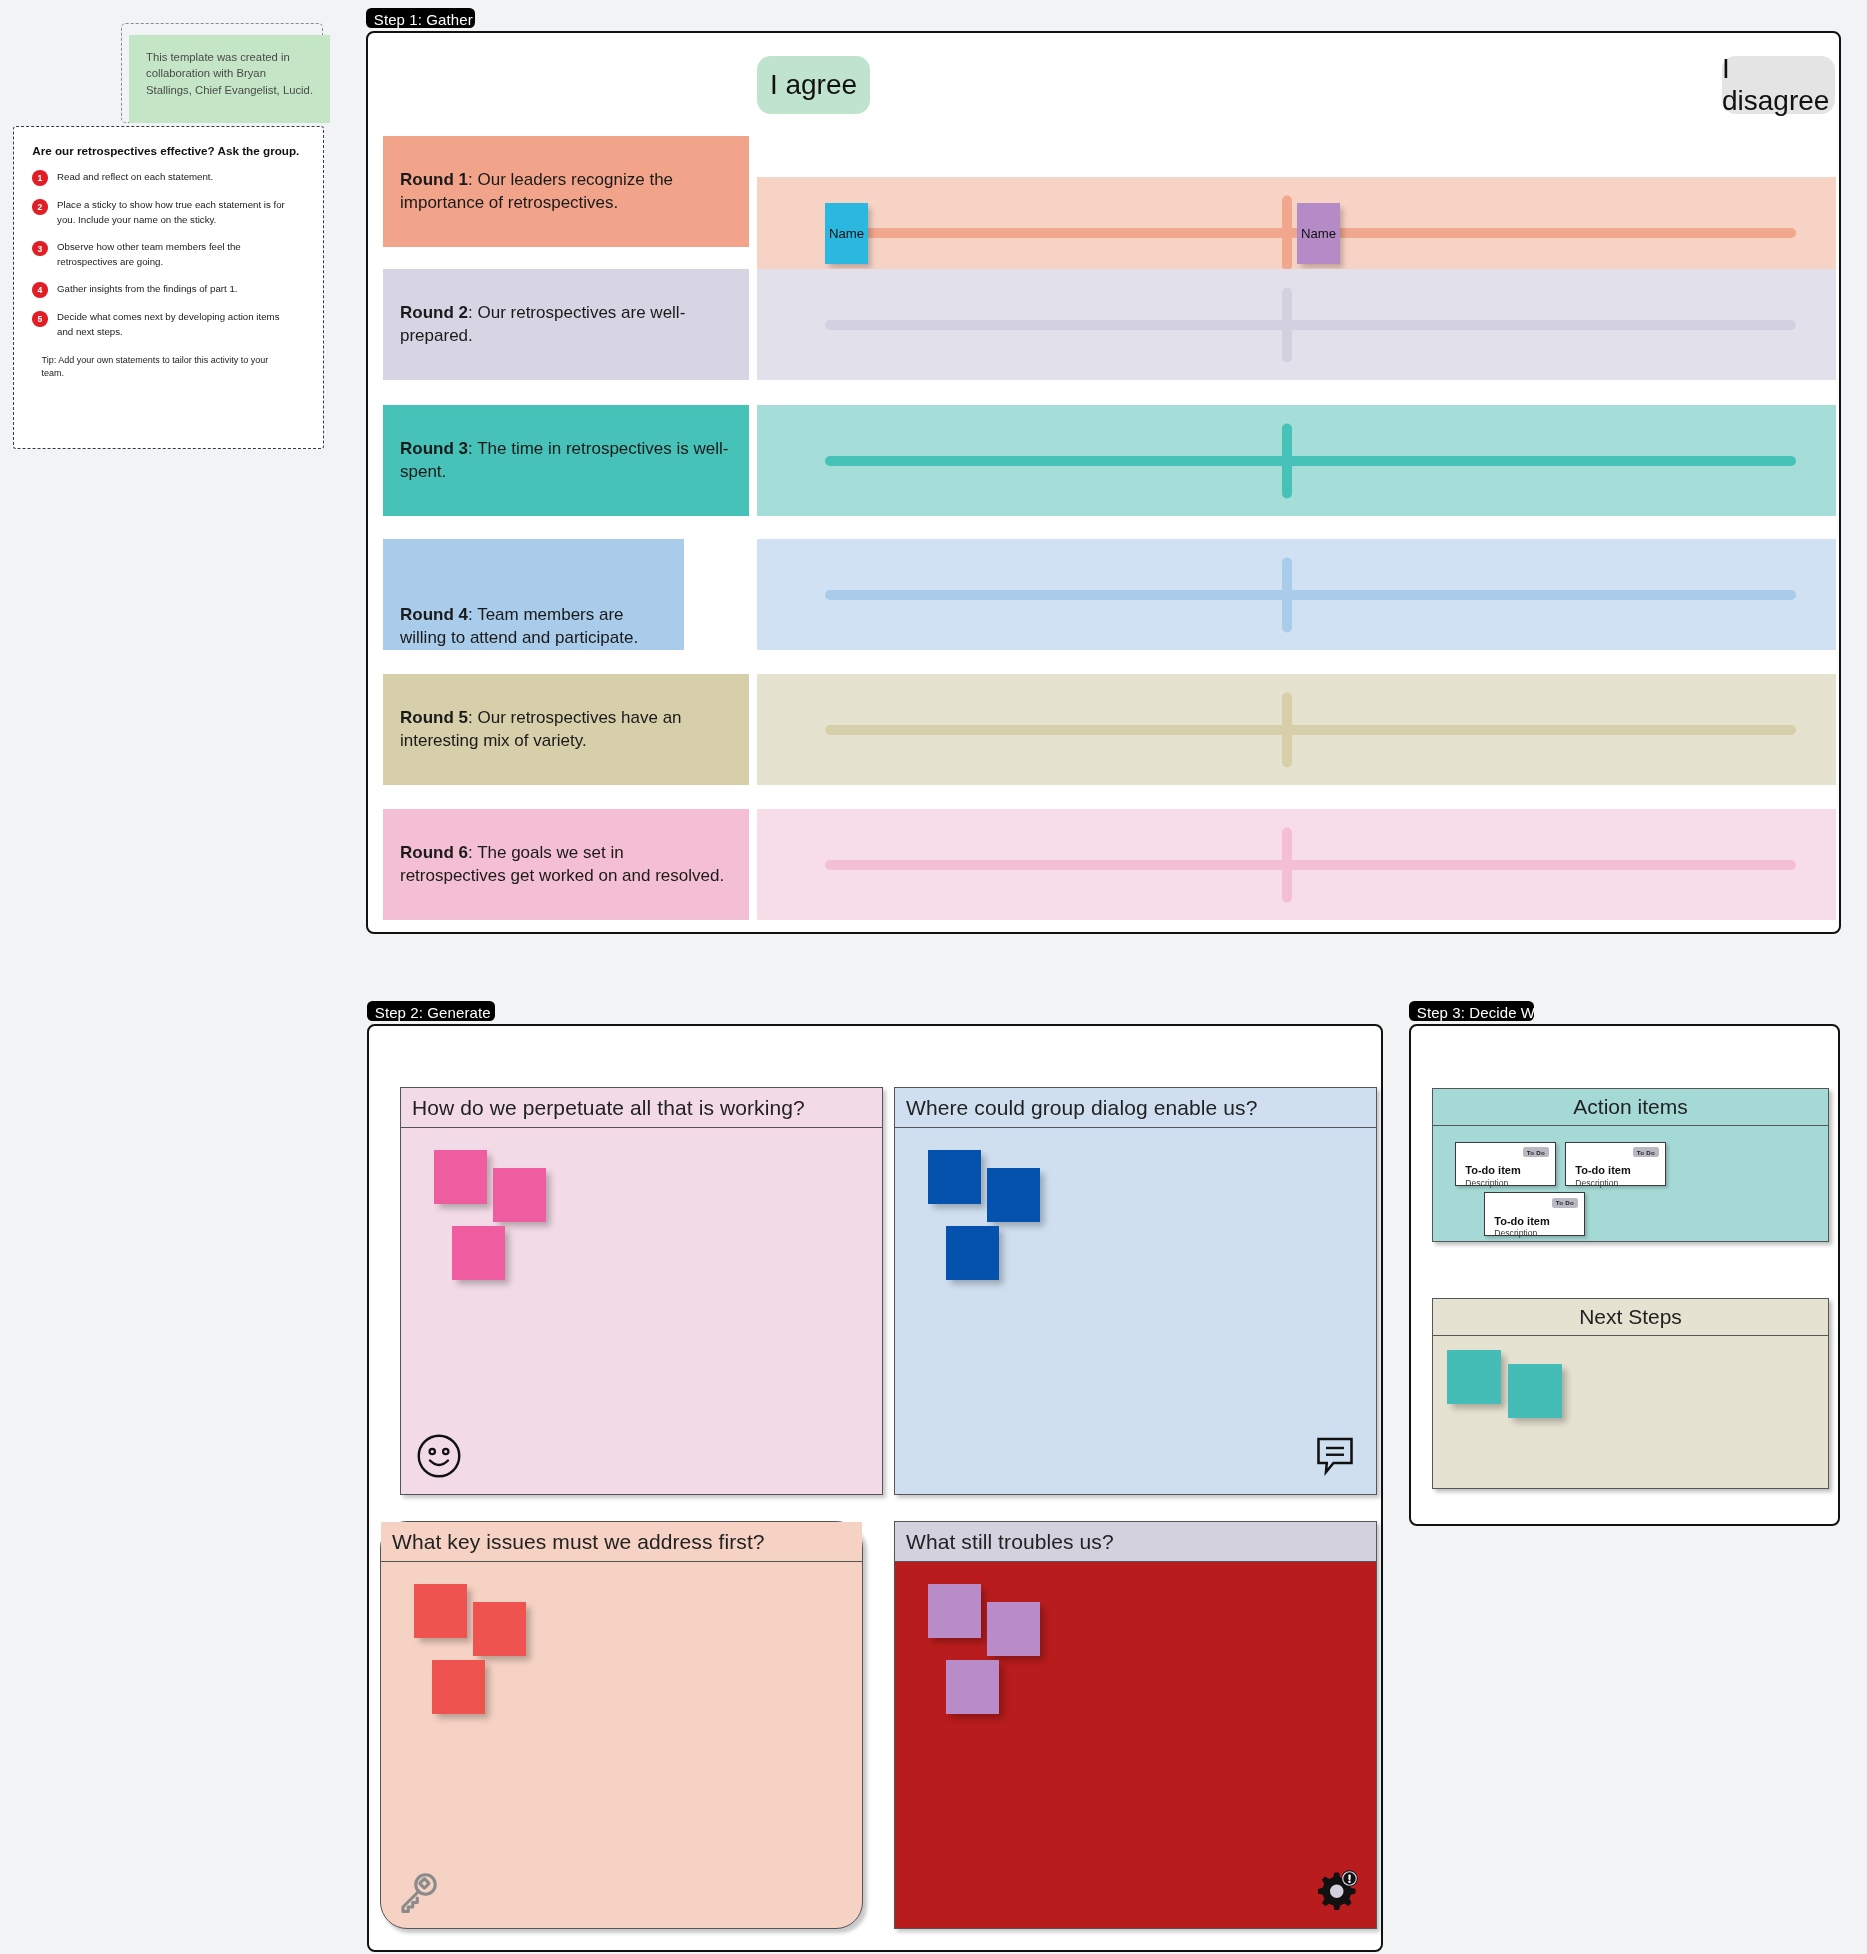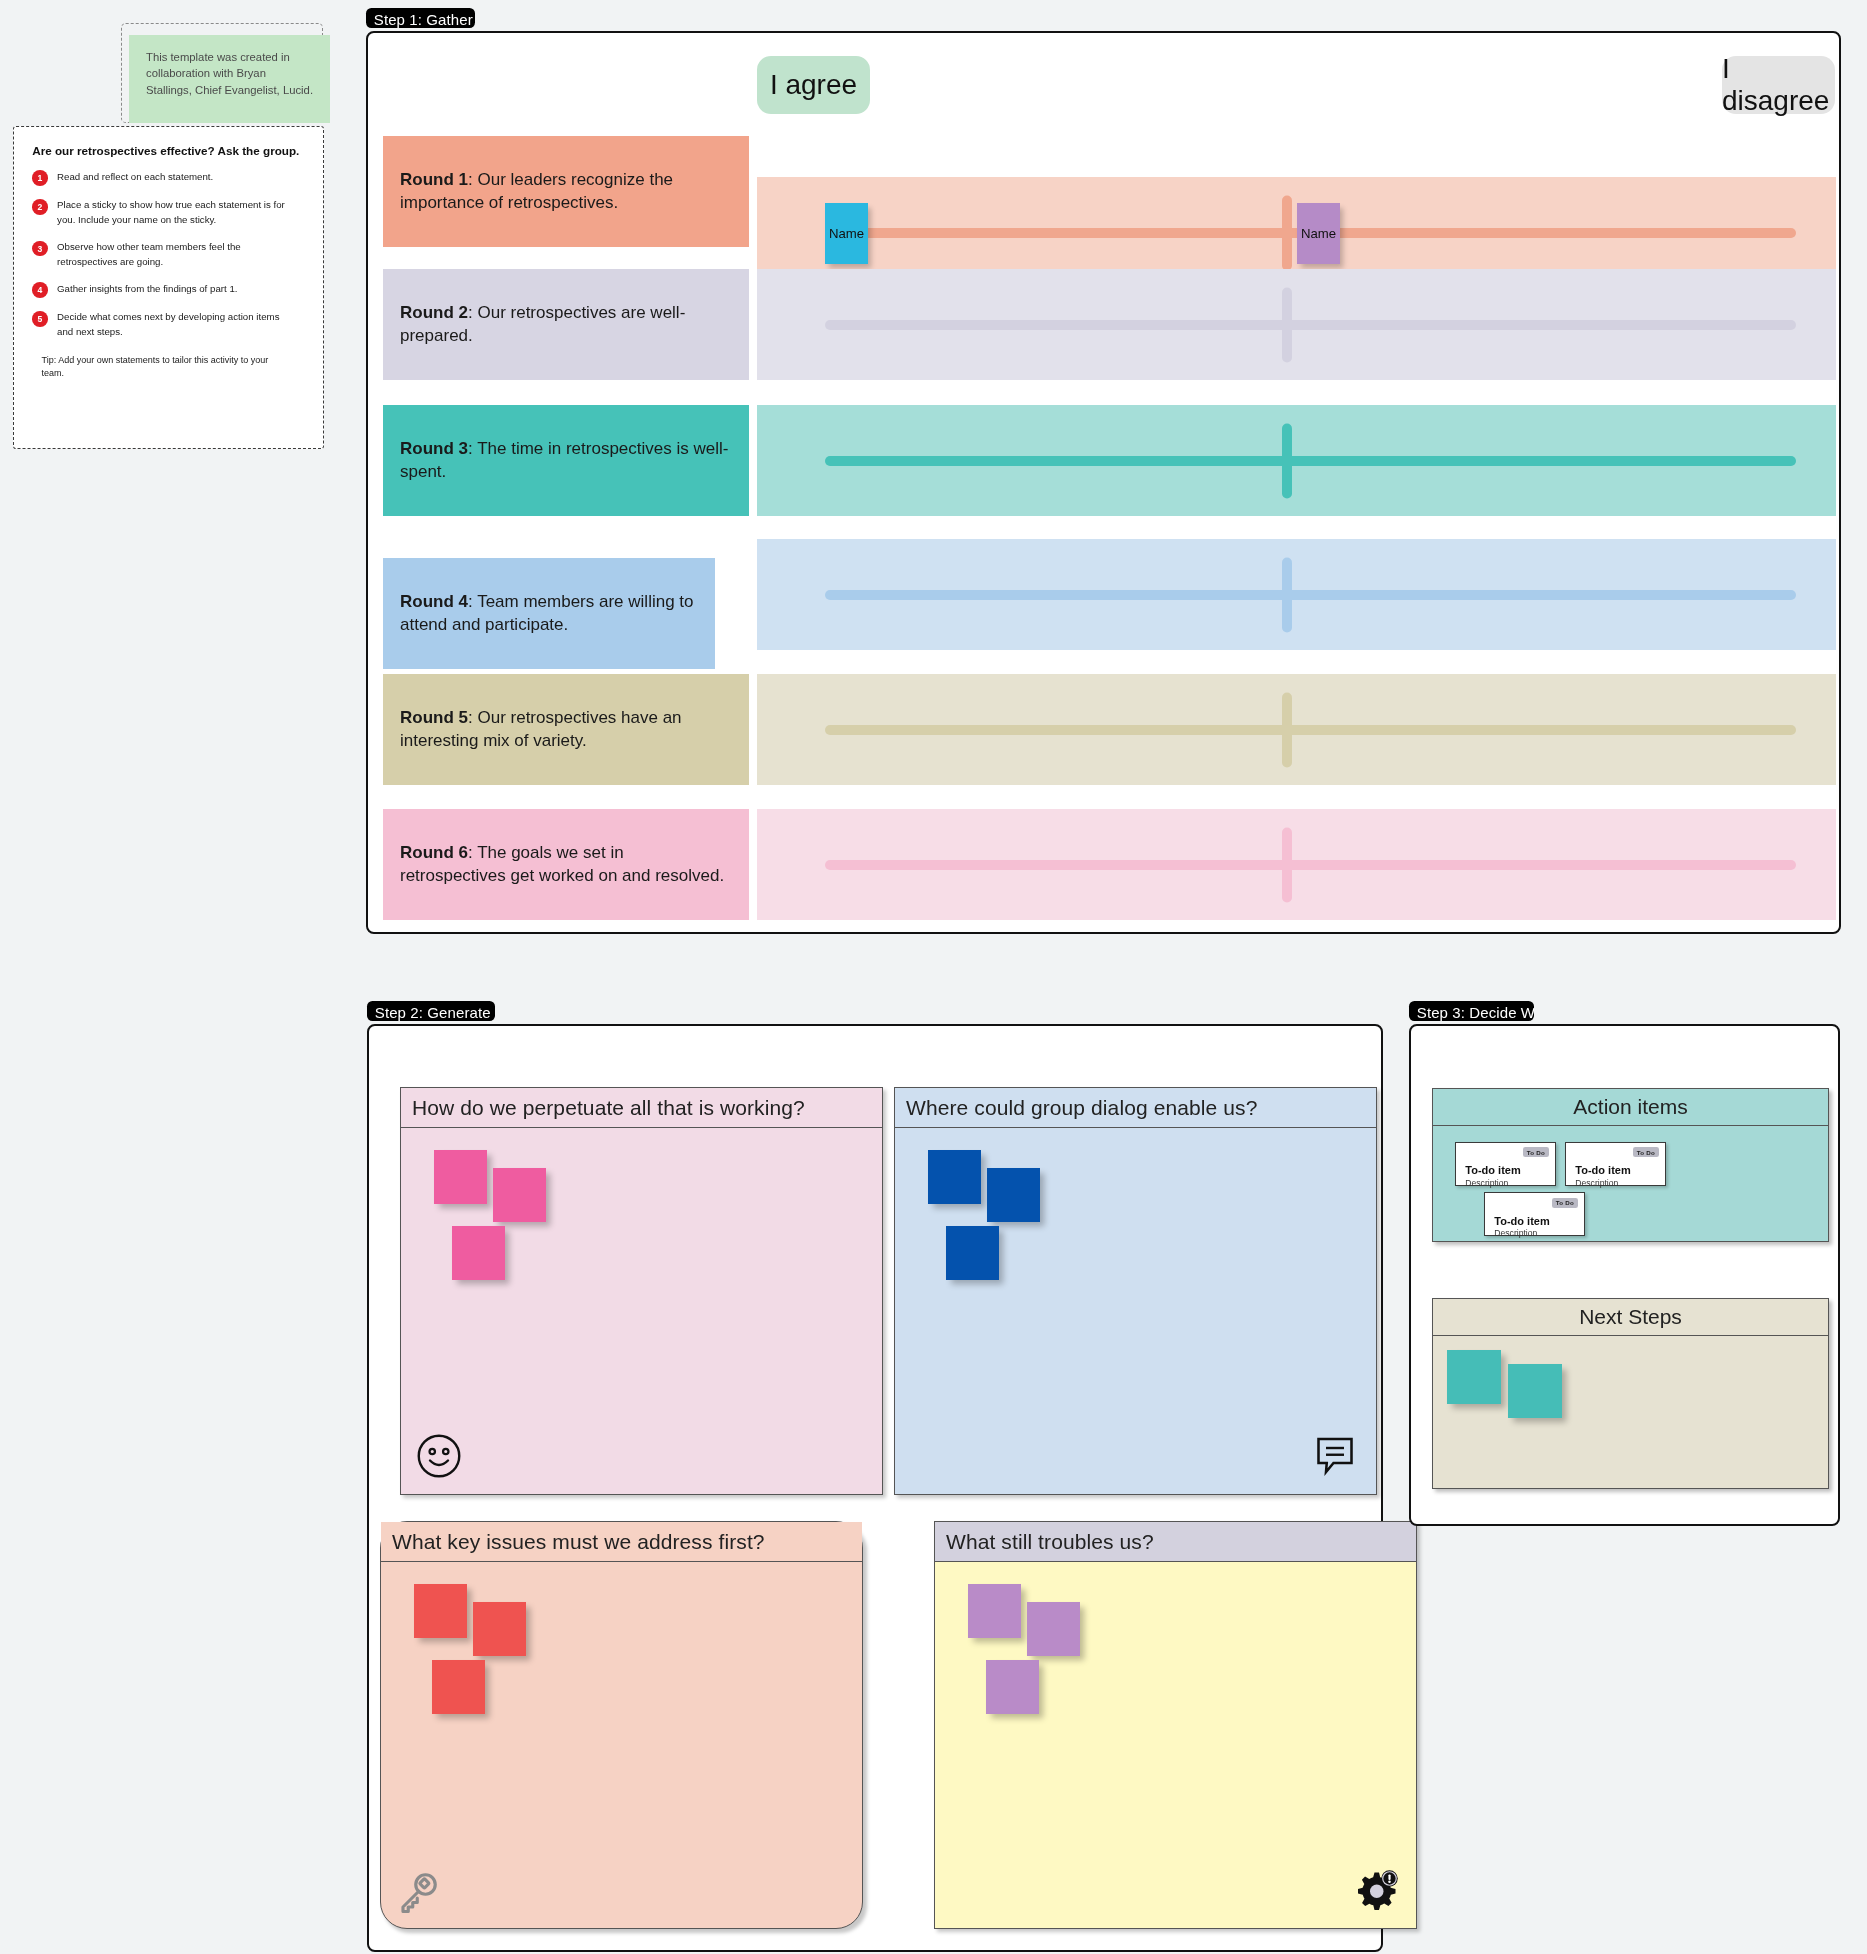--- a/index.html
+++ b/index.html
@@ -264,21 +264,21 @@
   </div>
 
   <div class="round-label" style="left:383px; top:405px; width:366px; height:111px; background:#46c2b8;">
     <div><b>Round 3</b>: <span>The time in retrospectives is well-spent.</span></div>
   </div>
   <div class="round-track" style="left:757px; top:405px; width:1079px; height:111px; background:#a5ded8;">
     <div class="rail" style="left:68px; right:40px; background:#46c2b8;"></div>
     <div class="tick" style="left:530px; background:#46c2b8;"></div>
   </div>
 
-  <div class="round-label" style="left:383px; top:558px; width:332px; height:111px; background:#a9cceb;">
+  <div class="round-label" style="left:383px; top:539px; width:301px; height:111px; background:#a9cceb;align-items:flex-end;">
     <div><b>Round 4</b>: <span>Team members are willing to attend and participate.</span></div>
   </div>
   <div class="round-track" style="left:757px; top:539px; width:1079px; height:111px; background:#cfe1f2;">
     <div class="rail" style="left:68px; right:40px; background:#a9cceb;"></div>
     <div class="tick" style="left:530px; background:#a9cceb;"></div>
   </div>
 
   <div class="round-label" style="left:383px; top:674px; width:366px; height:111px; background:#d6cfaa;">
     <div><b>Round 5</b>: <span>Our retrospectives have an interesting mix of variety.</span></div>
   </div>
@@ -342,21 +342,21 @@
           <g fill="none" stroke="#8b8b8b" stroke-width="4.2" stroke-linejoin="round" stroke-linecap="round">
             <circle cx="42" cy="22" r="13"></circle>
             <rect x="36" y="16" width="9" height="9" rx="1.5" transform="rotate(45 40.5 20.5)"></rect>
             <path d="M33 31 L12 52 L12 58 L19 58 L19 52 L25 52 L25 46 L31 46 L31 40"></path>
           </g>
         </svg>
       </div>
     </div>
   </div>
 
-  <div class="quad" style="left:894px; top:1521px; width:483px; height:408px; background:#fef9c3;margin-left:40px;">
+  <div class="quad" style="left:894px; top:1521px; width:483px; height:408px; background:#b91c1c;">
     <div class="quad-head" style="background:#d3d1de;">What still troubles us?</div>
     <div class="quad-body">
       <div class="note" style="left:33px; top:22px; width:53px; height:54px; background:#b98bc8;"></div>
       <div class="note" style="left:92px; top:40px; width:53px; height:54px; background:#b98bc8;"></div>
       <div class="note" style="left:51px; top:98px; width:53px; height:54px; background:#b98bc8;"></div>
       <div class="corner-icon" style="right:15.6px; bottom:12.5px;">
         <svg viewBox="0 0 64 64" width="48" height="48">
           <path fill="#111" d="M30 6 h6 l1.6 6.2 a19 19 0 0 1 5.2 2.2 l5.6-3.2 4.2 4.2 -3.2 5.6 a19 19 0 0 1 2.2 5.2 L58 28 v6 l-6.2 1.6 a19 19 0 0 1 -2.2 5.2 l3.2 5.6 -4.2 4.2 -5.6-3.2 a19 19 0 0 1 -5.2 2.2 L36 56 h-6 l-1.6-6.2 a19 19 0 0 1 -5.2-2.2 l-5.6 3.2 -4.2-4.2 3.2-5.6 a19 19 0 0 1 -2.2-5.2 L8 34 v-6 l6.2-1.6 a19 19 0 0 1 2.2-5.2 l-3.2-5.6 4.2-4.2 5.6 3.2 a19 19 0 0 1 5.2-2.2 Z"></path>
           <circle cx="33" cy="31" r="9" fill="#d3d1de"></circle>
           <circle cx="50" cy="14" r="11" fill="#111"></circle>

